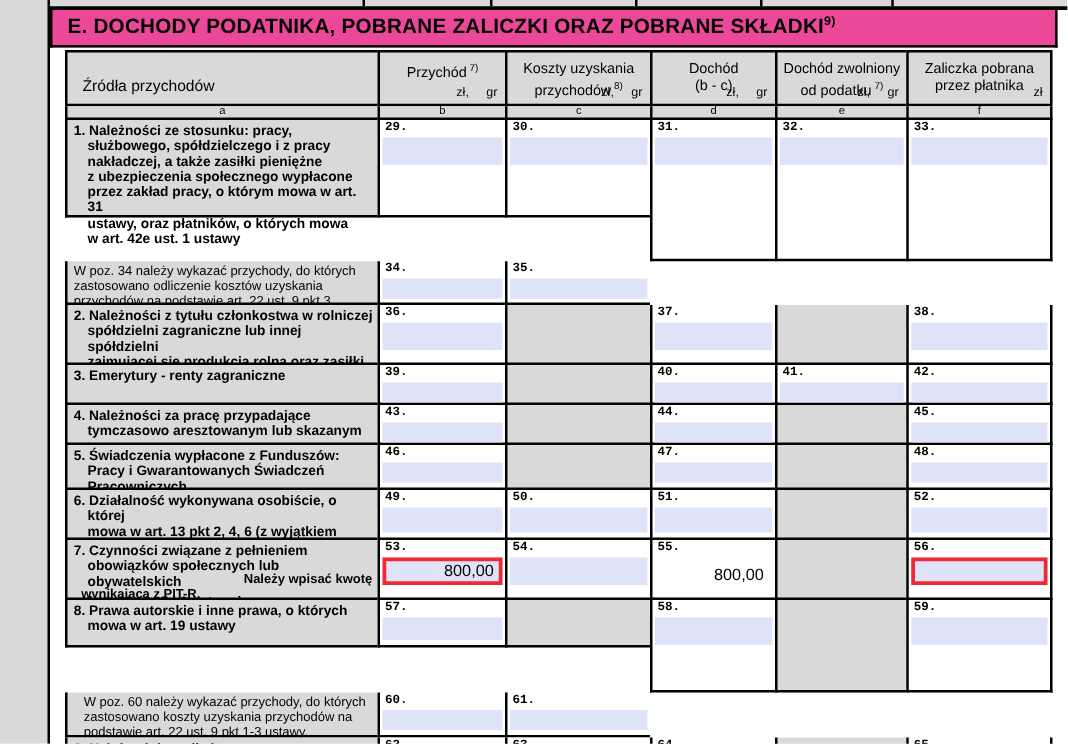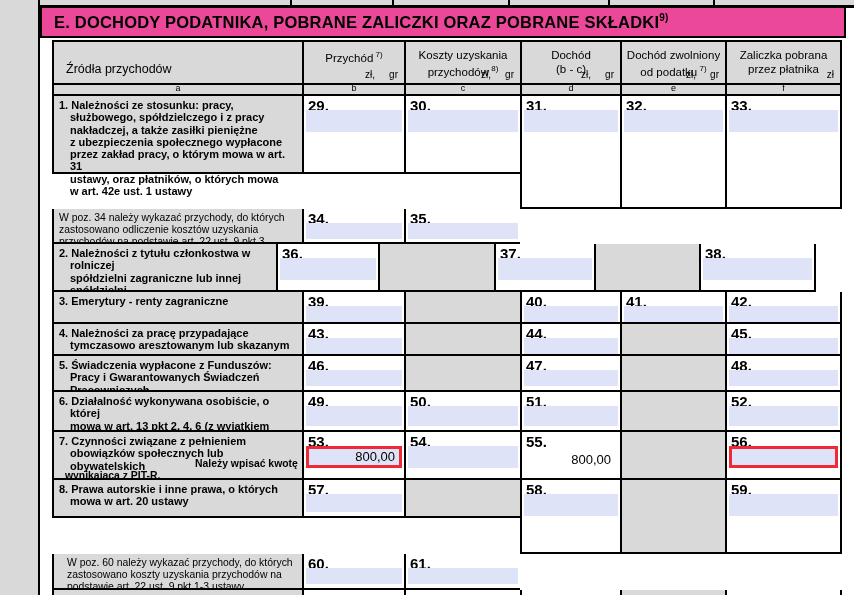--- a/index.html
+++ b/index.html
@@ -54,21 +54,21 @@
   .lrow .cell{height:11px;background:#d9d9d9;border-bottom:2px solid #000;}
   .lrow .l{position:absolute;left:0;right:0;top:-2px;text-align:center;font-size:9px;color:#000;}
 
   
   .src{background:#d9d9d9;padding:3px 4px 3px 5px;}
   .src .t{font-size:11px;line-height:12.3px;color:#000;font-weight:bold;}
   .src .t.thin{font-weight:normal;font-size:10.4px;line-height:12px;}
   .src .t.ind{padding-left:11px;text-indent:-11px;}
 
   .fld{background:#ffffff;}
-  .fld .num{position:absolute;left:4px;top:1px;font-size:15px;font-weight:bold;color:#000;}
+  .fld .num{position:absolute;left:4px;top:1px;font-size:10px;font-weight:bold;color:#000;font-family:Liberation Mono, monospace;}
   .fld .box{position:absolute;left:2px;right:2px;background:#dfe3f7;}
   .fld .box.red{border:3px solid #ee2b34;box-sizing:border-box;}
   .fld .val{position:absolute;right:9px;font-size:13px;color:#000;}
   .grey{background:#d9d9d9;}
 
   
   .annot{position:absolute;font-size:10.4px;line-height:12px;color:#000;font-weight:bold;}
 </style>
 </head>
 <body>
@@ -177,21 +177,21 @@
         <div class="cell fld" style="width: 102px; height: 35px;">
           <div class="num">34.</div>
           <div class="box" style="top: 14px; height: 16px;"></div>
         </div>
         <div class="cell fld" style="width: 116px; height: 35px;">
           <div class="num">35.</div>
           <div class="box" style="top: 14px; height: 16px;"></div>
         </div>
       </div>
       <div class="row">
-        <div class="cell src first" style="width: 224px; height: 48px;">
+        <div class="cell src first" style="width: 250px; height: 48px;">
           <div class="t ind">2. Należności z tytułu członkostwa w rolniczej</div>
           <div class="t" style="padding-left: 11px;">spółdzielni zagraniczne lub innej spółdzielni</div>
           <div class="t" style="padding-left: 11px;">zajmującej się produkcją rolną oraz zasiłki</div>
           <div class="t" style="padding-left: 11px;">pieniężne z ubezpieczenia społecznego</div>
         </div>
         <div class="cell fld" style="width: 102px; height: 48px;">
           <div class="num">36.</div>
           <div class="box" style="top: 14px; height: 22px;"></div>
         </div>
         <div class="cell grey" style="width: 116px; height: 48px;"></div>
@@ -316,21 +316,21 @@
         </div>
         <div class="cell grey" style="width: 105px; height: 48px;"></div>
         <div class="cell fld last" style="width: 117px; height: 48px;">
           <div class="num">56.</div>
           <div class="box red" style="top: 14px; height: 22px;"></div>
         </div>
       </div>
       <div class="row">
         <div class="cell src first" style="width: 250px; height: 38px;">
           <div class="t ind">8. Prawa autorskie i inne prawa, o których</div>
-          <div class="t" style="padding-left: 11px;">mowa w art. 20 ustawy</div>
+          <div class="t" style="padding-left: 11px;">mowa w art. 19 ustawy</div>
         </div>
         <div class="cell fld" style="width: 102px; height: 38px;">
           <div class="num">57.</div>
           <div class="box" style="top: 14px; height: 18px;"></div>
         </div>
         <div class="cell grey" style="width: 116px; height: 38px;"></div>
         <div class="cell fld" style="width: 100px; height: 74px;">
           <div class="num">58.</div>
           <div class="box" style="top: 14px; height: 22px;"></div>
         </div>

